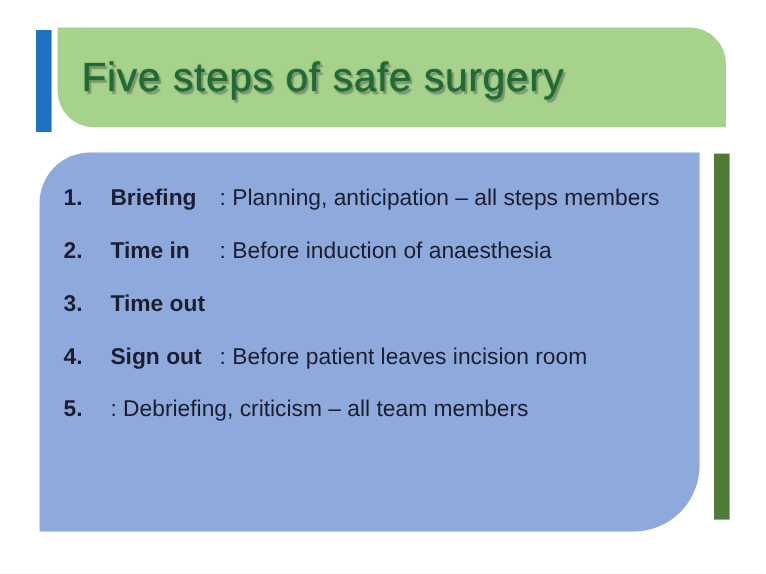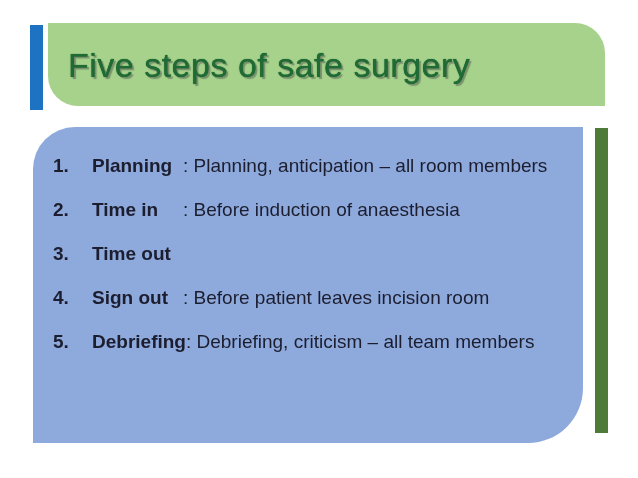--- a/index.html
+++ b/index.html
@@ -98,40 +98,39 @@
   <div class="accent-bar-left"></div>
 
   <div class="header-banner">
     <h1 class="slide-title">Five steps of safe surgery</h1>
   </div>
 
   <div class="content-panel">
     <ol class="steps-list">
       <li class="step-row">
         <span class="step-num">1.</span>
-        <span class="step-term">Planning</span>
-        <span class="step-desc">: Planning, anticipation – all room members</span>
+        <span class="step-term">Briefing</span>
+        <span class="step-desc">: Planning, anticipation – all steps members</span>
       </li>
       <li class="step-row">
         <span class="step-num">2.</span>
         <span class="step-term">Time in</span>
         <span class="step-desc">: Before induction of anaesthesia</span>
       </li>
       <li class="step-row">
         <span class="step-num">3.</span>
         <span class="step-term">Time out</span>
       </li>
       <li class="step-row">
         <span class="step-num">4.</span>
         <span class="step-term">Sign out</span>
         <span class="step-desc">: Before patient leaves incision room</span>
       </li>
       <li class="step-row">
         <span class="step-num">5.</span>
-        <span class="step-term">Debriefing</span>
         <span class="step-desc">: Debriefing, criticism – all team members</span>
       </li>
     </ol>
   </div>
 
   <div class="accent-bar-right"></div>
 
 </div>
 
 </body></html>

